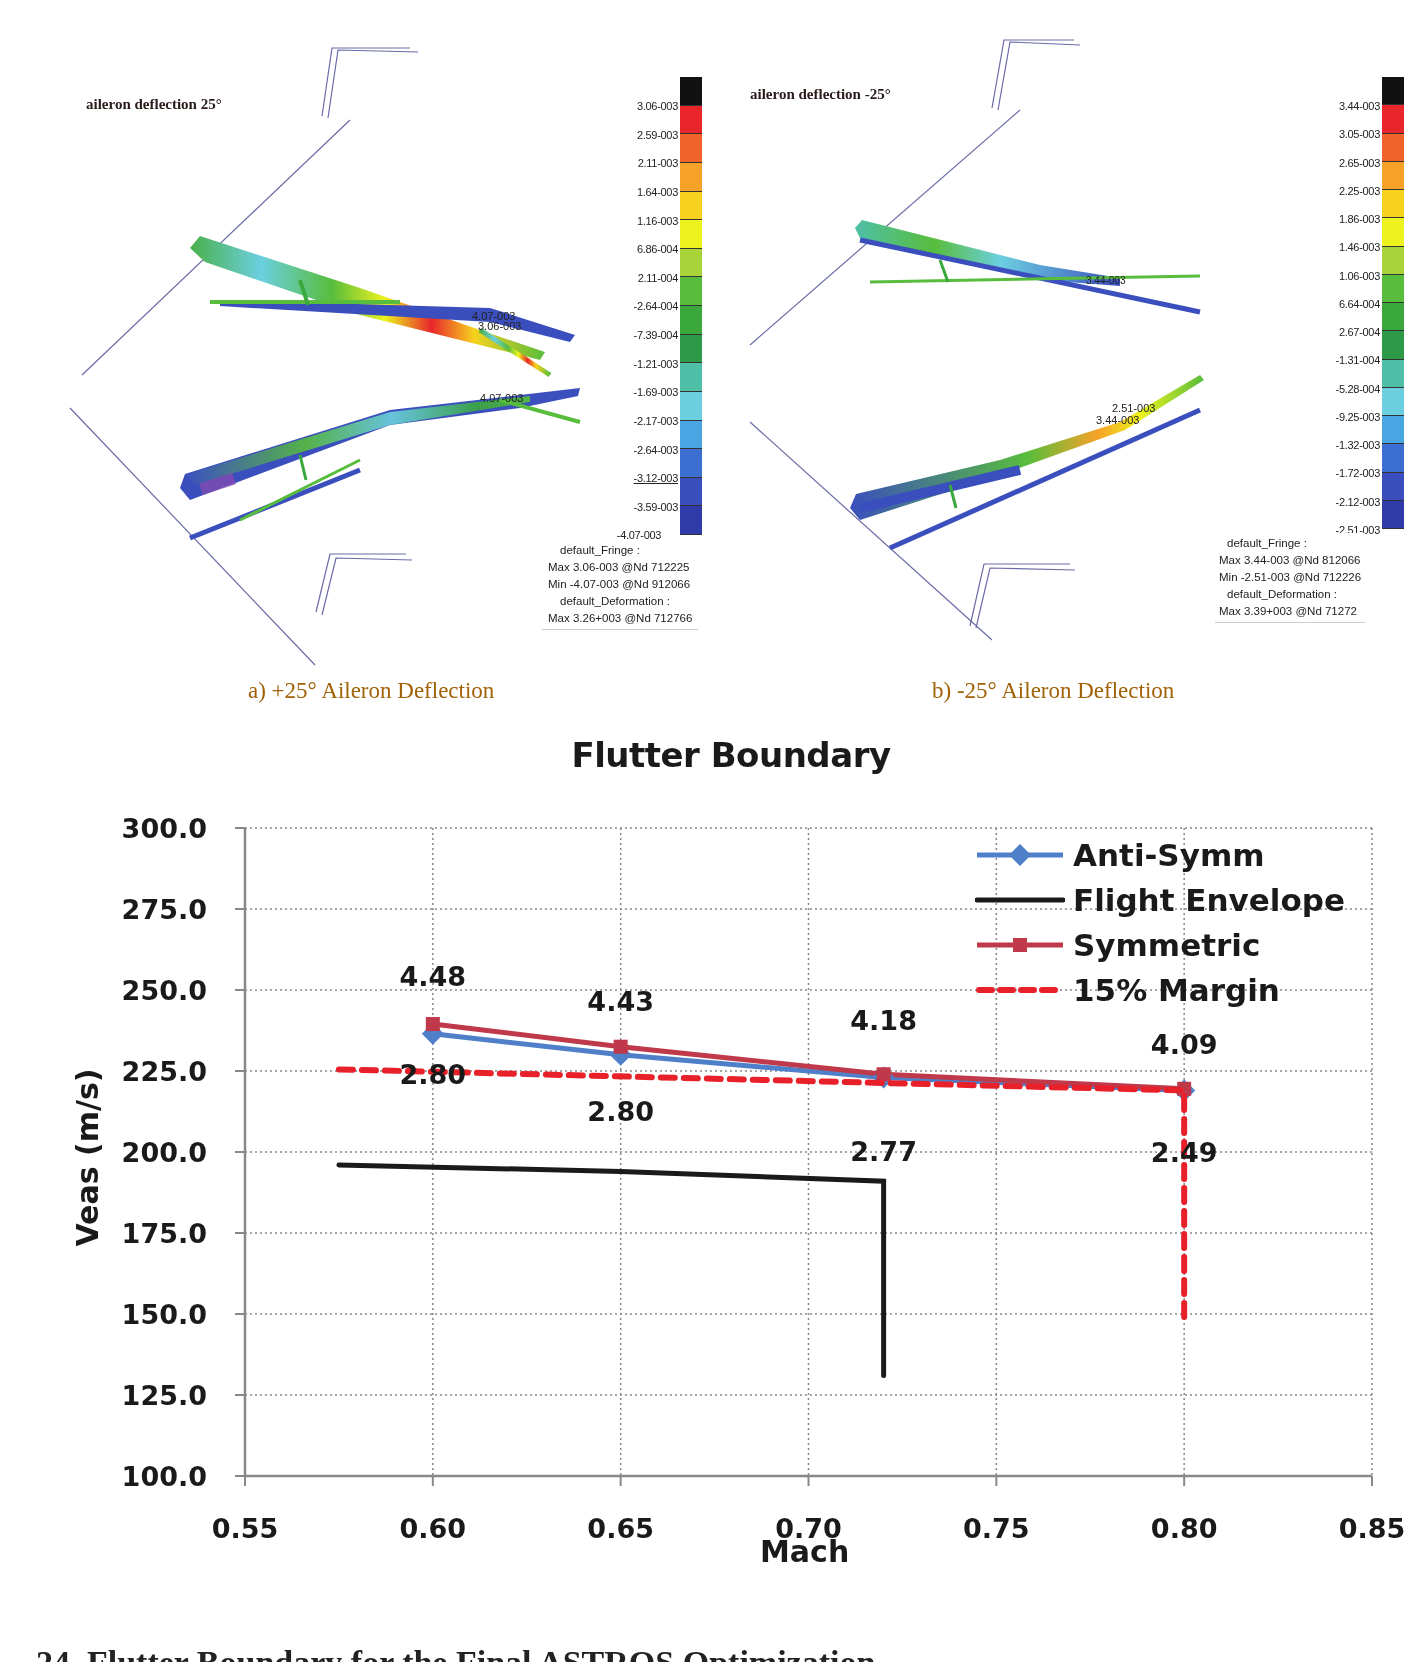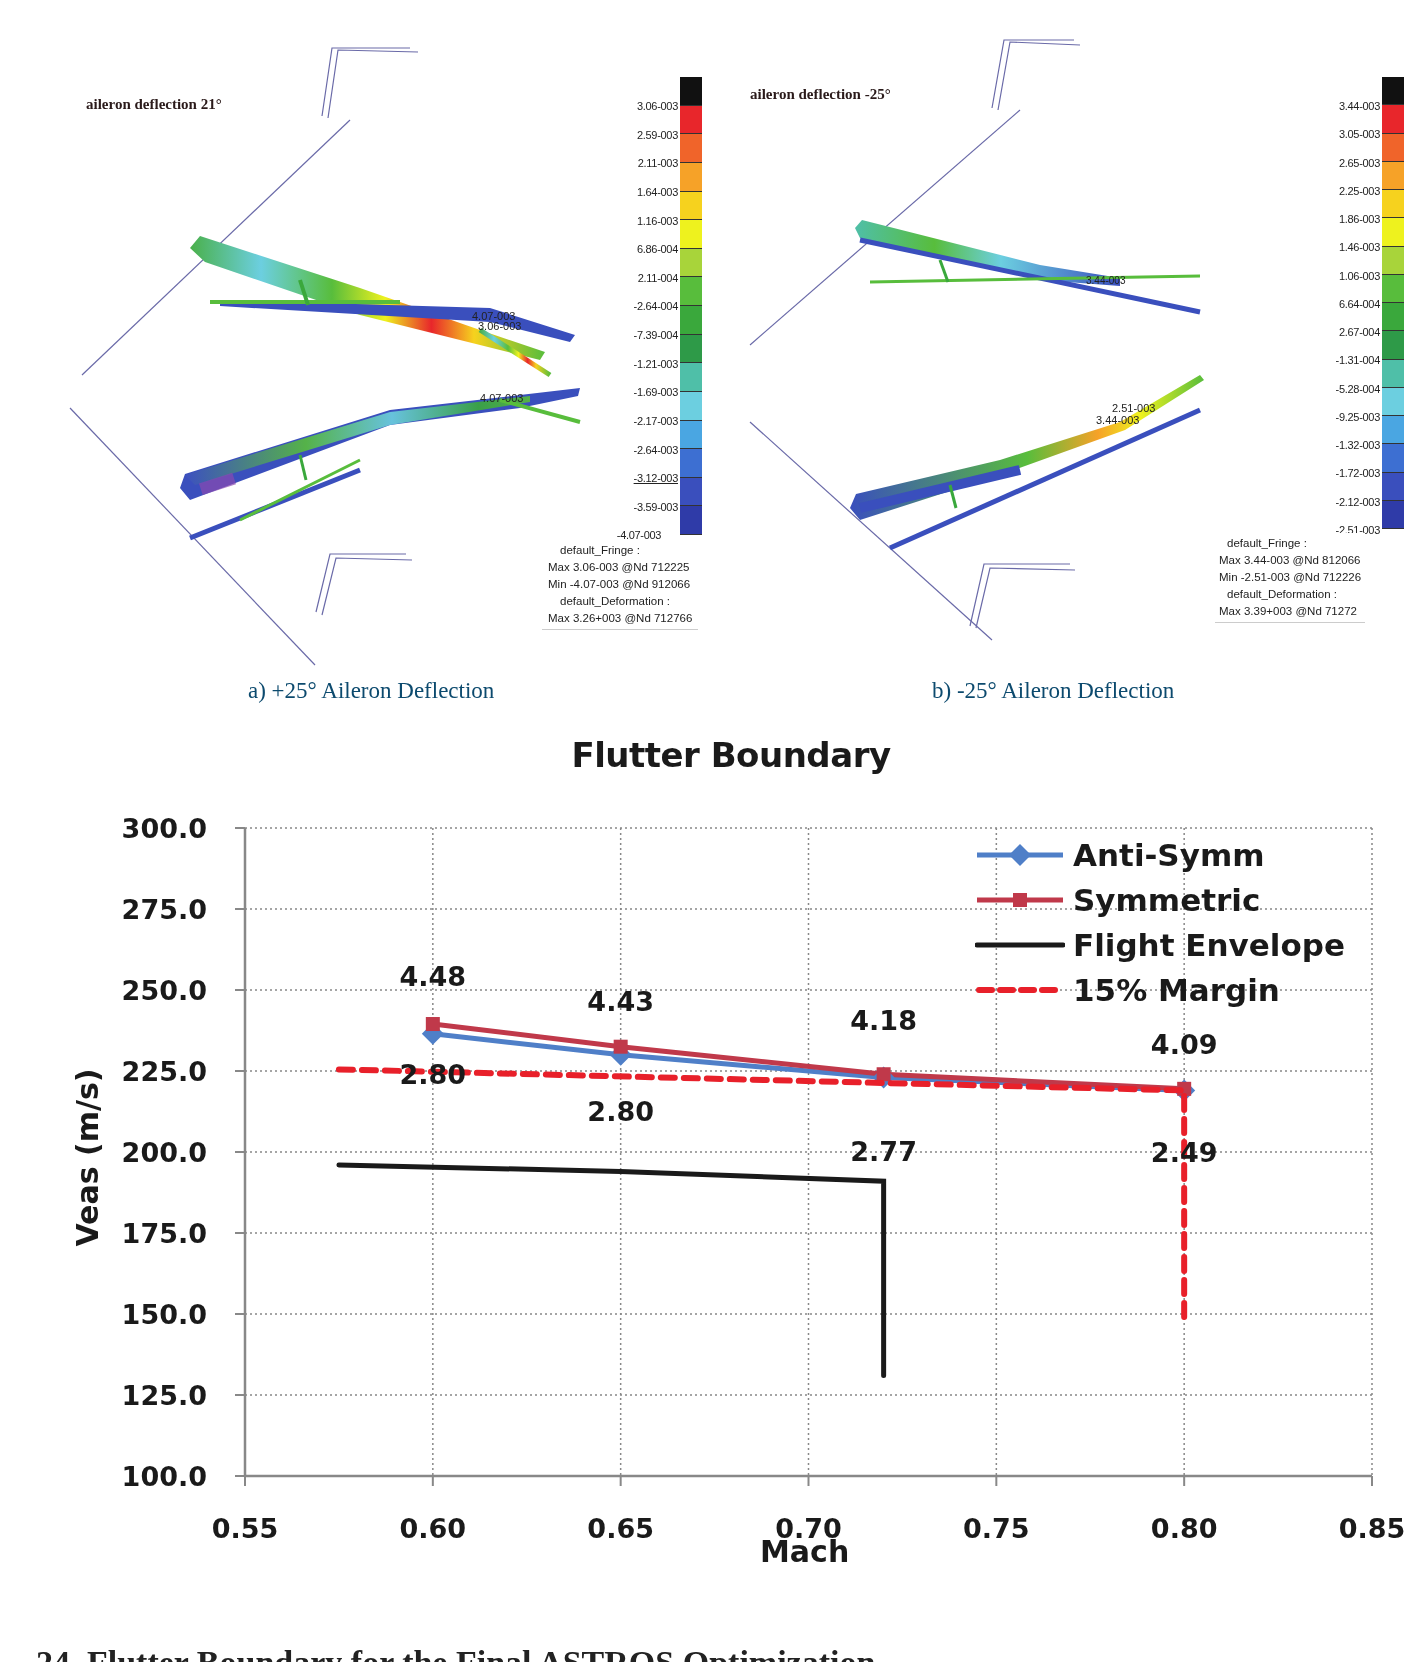--- a/index.html
+++ b/index.html
@@ -1,32 +1,32 @@
 <!DOCTYPE html>
 <html><head>
 <meta charset="utf-8">
 <style>
   html,body{margin:0;padding:0;background:#fff;}
   body{width:1418px;height:1662px;position:relative;overflow:hidden;font-family:"Liberation Sans",sans-serif;color:#1a1a1a;}
   .abs{position:absolute;}
   .panel-title{font-family:"Liberation Serif",serif;font-weight:bold;font-size:15px;color:#2a1a1a;}
   .cb-label{font-family:"Liberation Sans",sans-serif;font-size:11px;color:#222;text-align:right;width:78px;letter-spacing:-0.3px;}
   .info{font-family:"Liberation Sans",sans-serif;font-size:11.5px;line-height:17px;color:#222;background:#fff;white-space:nowrap;}
-  .caption{font-family:"Liberation Serif",serif;font-size:23px;color:#0c4a6e;white-space:nowrap;}
+  .caption{font-family:"Liberation Serif",serif;font-size:23px;color:#a16207;white-space:nowrap;}
   .chart-title{font-family:"DejaVu Sans",sans-serif;font-weight:bold;font-size:34px;color:#1a1a1a;letter-spacing:-0.5px;}
   .axis-title{font-family:"DejaVu Sans",sans-serif;font-weight:bold;font-size:30px;color:#1a1a1a;}
   .legend-item{display:flex;align-items:center;height:45px;}
   .legend-text{font-family:"DejaVu Sans",sans-serif;font-weight:bold;font-size:31px;color:#1a1a1a;margin-left:8px;white-space:nowrap;}
   .bottom-cap{font-family:"Liberation Serif",serif;font-weight:bold;font-size:34px;color:#222;white-space:nowrap;}
 </style>
 </head>
 <body>
 
 <div class="abs" style="left:60px;top:30px;width:660px;height:640px;">
-  <div class="abs panel-title" style="left:26px;top:66px;">aileron deflection 21°</div>
+  <div class="abs panel-title" style="left:26px;top:66px;">aileron deflection 25°</div>
   <svg class="abs" style="left:0;top:0;" width="660" height="640" viewBox="0 0 660 640">
     <defs>
       <linearGradient id="gA1" x1="0" y1="0" x2="1" y2="0">
         <stop offset="0" stop-color="#4ab04a"></stop>
           <stop offset="0.2" stop-color="#6ccfe0"></stop>
           <stop offset="0.4" stop-color="#58bd3c"></stop>
         <stop offset="0.55" stop-color="#eef21e"></stop>
           <stop offset="0.68" stop-color="#e8262b"></stop>
           <stop offset="0.8" stop-color="#f6d21e"></stop>
           <stop offset="1" stop-color="#58bd3c"></stop>
@@ -285,30 +285,30 @@
 <div class="abs" style="left:975px;top:832px;">
   <div class="legend-item">
     <svg width="90" height="30">
         <line x1="2" y1="15" x2="88" y2="15" stroke="#4f7fc8" stroke-width="5"></line>
         <polygon points="45,4 56,15 45,26 34,15" fill="#4f7fc8"></polygon>
       </svg>
     <span class="legend-text">Anti-Symm</span>
   </div>
   <div class="legend-item">
     <svg width="90" height="30">
+        <line x1="2" y1="15" x2="88" y2="15" stroke="#1a1a1a" stroke-width="5" stroke-linecap="round"></line>
+      </svg>
+    <span class="legend-text">Flight Envelope</span>
+  </div>
+  <div class="legend-item">
+    <svg width="90" height="30">
         <line x1="2" y1="15" x2="88" y2="15" stroke="#c0394a" stroke-width="5"></line>
         <rect x="38" y="8" width="14" height="14" fill="#c0394a"></rect>
       </svg>
     <span class="legend-text">Symmetric</span>
-  </div>
-  <div class="legend-item">
-    <svg width="90" height="30">
-        <line x1="2" y1="15" x2="88" y2="15" stroke="#1a1a1a" stroke-width="5" stroke-linecap="round"></line>
-      </svg>
-    <span class="legend-text">Flight Envelope</span>
   </div>
   <div class="legend-item">
     <svg width="90" height="30">
         <line x1="4" y1="15" x2="88" y2="15" stroke="#e8202a" stroke-width="6" stroke-dasharray="13,8" stroke-linecap="round"></line>
       </svg>
     <span class="legend-text">15% Margin</span>
   </div>
 </div>
 
 <div class="abs" style="left:0;top:1644px;width:1418px;height:18px;overflow:hidden;">

